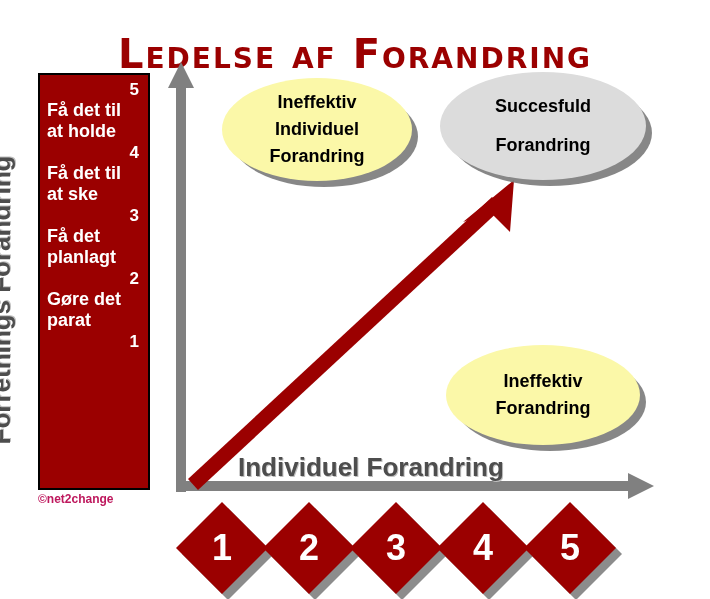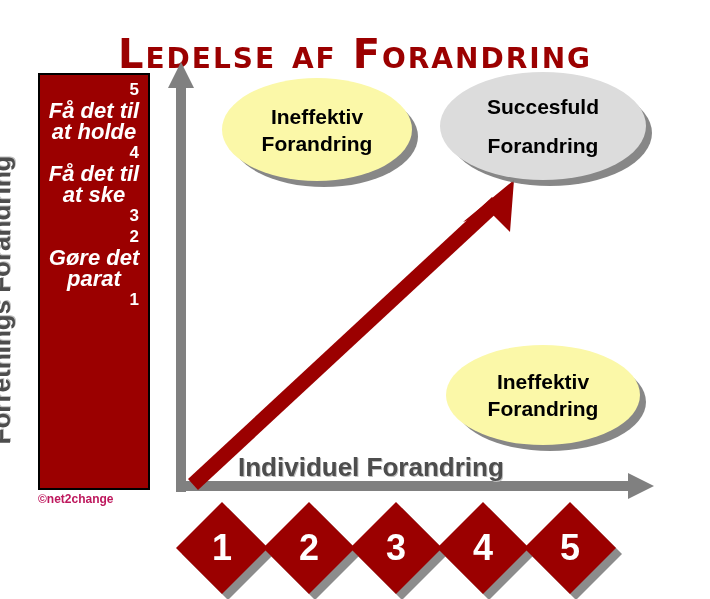--- a/index.html
+++ b/index.html
@@ -52,25 +52,24 @@
     color: #ffffff;
   }
   .legend-num {
     text-align: right;
     font-size: 17px;
     font-weight: bold;
     line-height: 21px;
     padding-right: 2px;
   }
   .legend-label {
-    text-align: center;
-    font-size: 22px;
+    text-align: left;
+    font-size: 18px;
     font-weight: bold;
     line-height: 21px;
-    font-style: italic;
   }
   #copyright {
     position: absolute;
     left: 38px;
     top: 492px;
     font-size: 12px;
     font-weight: bold;
     color: #be185d;
     letter-spacing: 0px;
   }
@@ -117,21 +116,21 @@
 
   
   .ellipse {
     position: absolute;
     border-radius: 50%;
     display: flex;
     flex-direction: column;
     align-items: center;
     justify-content: center;
     text-align: center;
-    font-size: 21px;
+    font-size: 18px;
     font-weight: bold;
     color: #000000;
     line-height: 27px;
     box-shadow: 7px 7px 0 -1px rgba(125,125,125,0.92);
   }
   .ellipse.yellow { background: #fbf8a8; }
   .ellipse.gray   { background: #dcdcdc; gap: 12px; }
 
   #ellipse-ineffektiv-individuel {
     left: 222px; top: 78px; width: 190px; height: 103px;
@@ -210,20 +209,21 @@
     <div class="legend-entry">
       <div class="legend-num">5</div>
       <div class="legend-label">Få det til at holde</div>
     </div>
     <div class="legend-entry">
       <div class="legend-num">4</div>
       <div class="legend-label">Få det til at ske</div>
     </div>
     <div class="legend-entry">
       <div class="legend-num">3</div>
+      <div class="legend-label">Få det planlagt</div>
     </div>
     <div class="legend-entry">
       <div class="legend-num">2</div>
       <div class="legend-label">Gøre det parat</div>
     </div>
     <div class="legend-entry">
       <div class="legend-num">1</div>
     </div>
   </div>
 
@@ -242,20 +242,21 @@
 
   <svg id="diagonal-arrow" viewBox="0 0 360 320" xmlns="http://www.w3.org/2000/svg">
     <g fill="#9b0000" stroke="none">
       <polygon points="18,320 8,309 312,27 322,38"></polygon>
       <polygon points="334,10 330,62 310,42 283,52"></polygon>
     </g>
   </svg>
 
   <div class="ellipse yellow" id="ellipse-ineffektiv-individuel">
     <div>Ineffektiv</div>
+    <div>Individuel</div>
     <div>Forandring</div>
   </div>
 
   <div class="ellipse gray" id="ellipse-succesfuld">
     <div>Succesfuld</div>
     <div>Forandring</div>
   </div>
 
   <div class="ellipse yellow" id="ellipse-ineffektiv-forretnings">
     <div>Ineffektiv</div>

